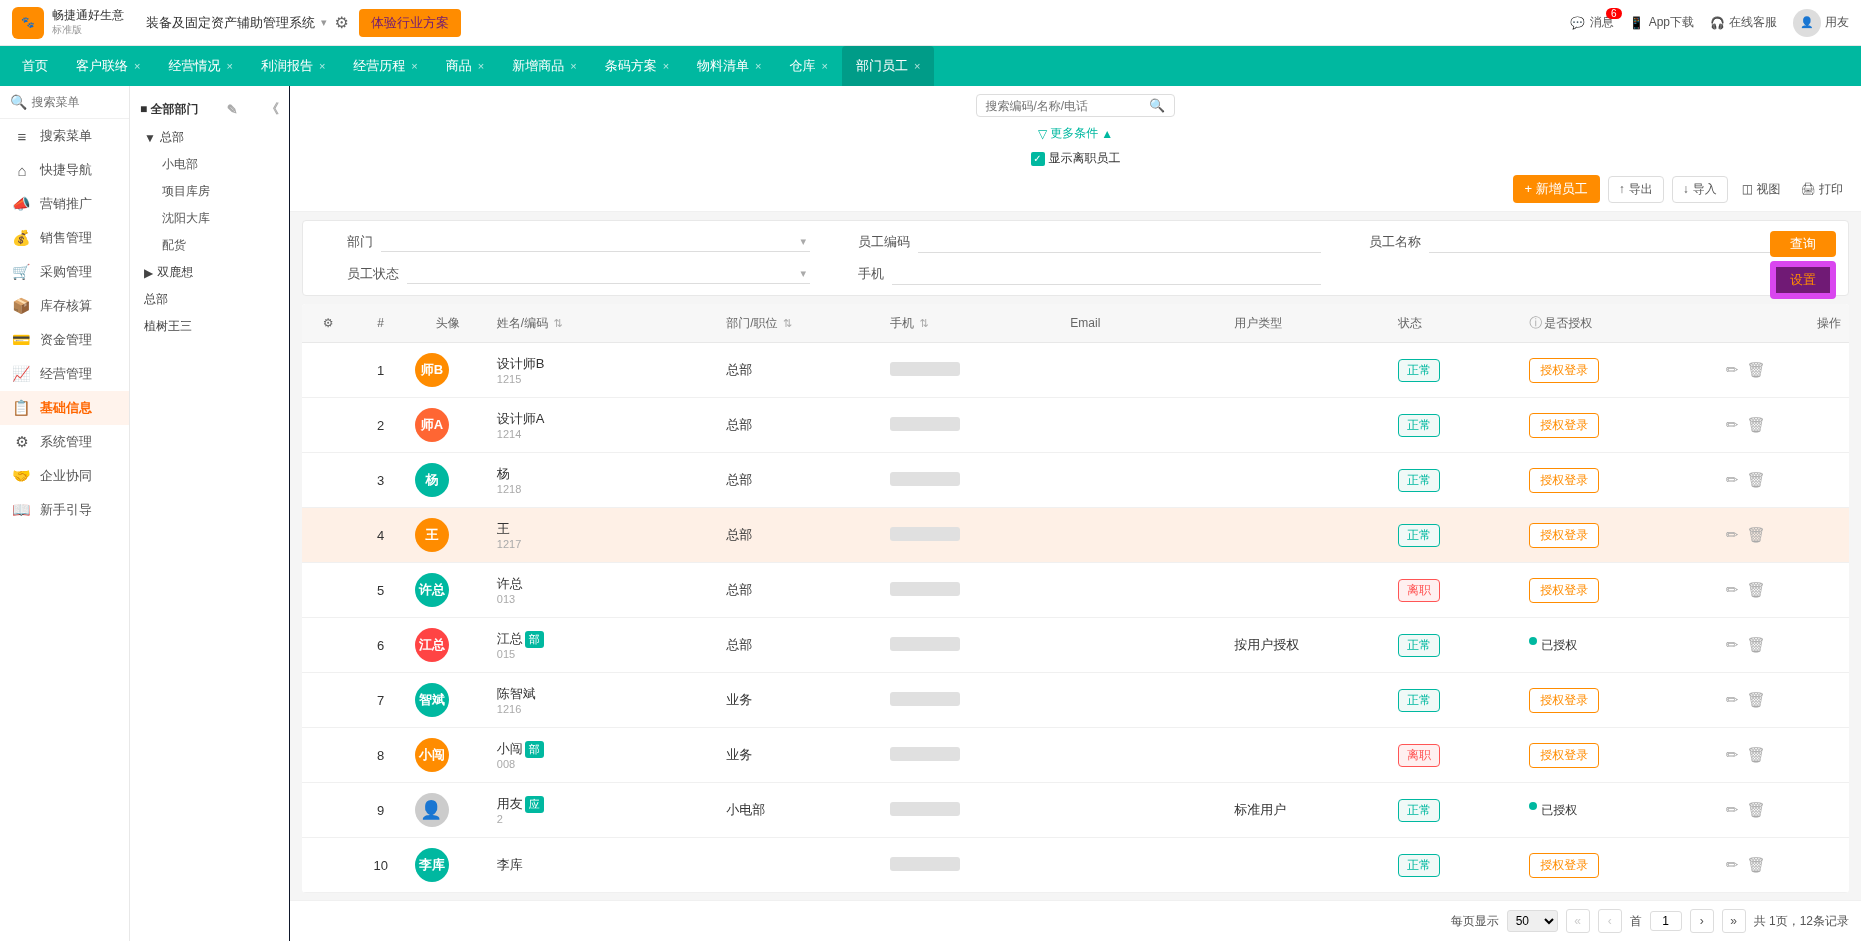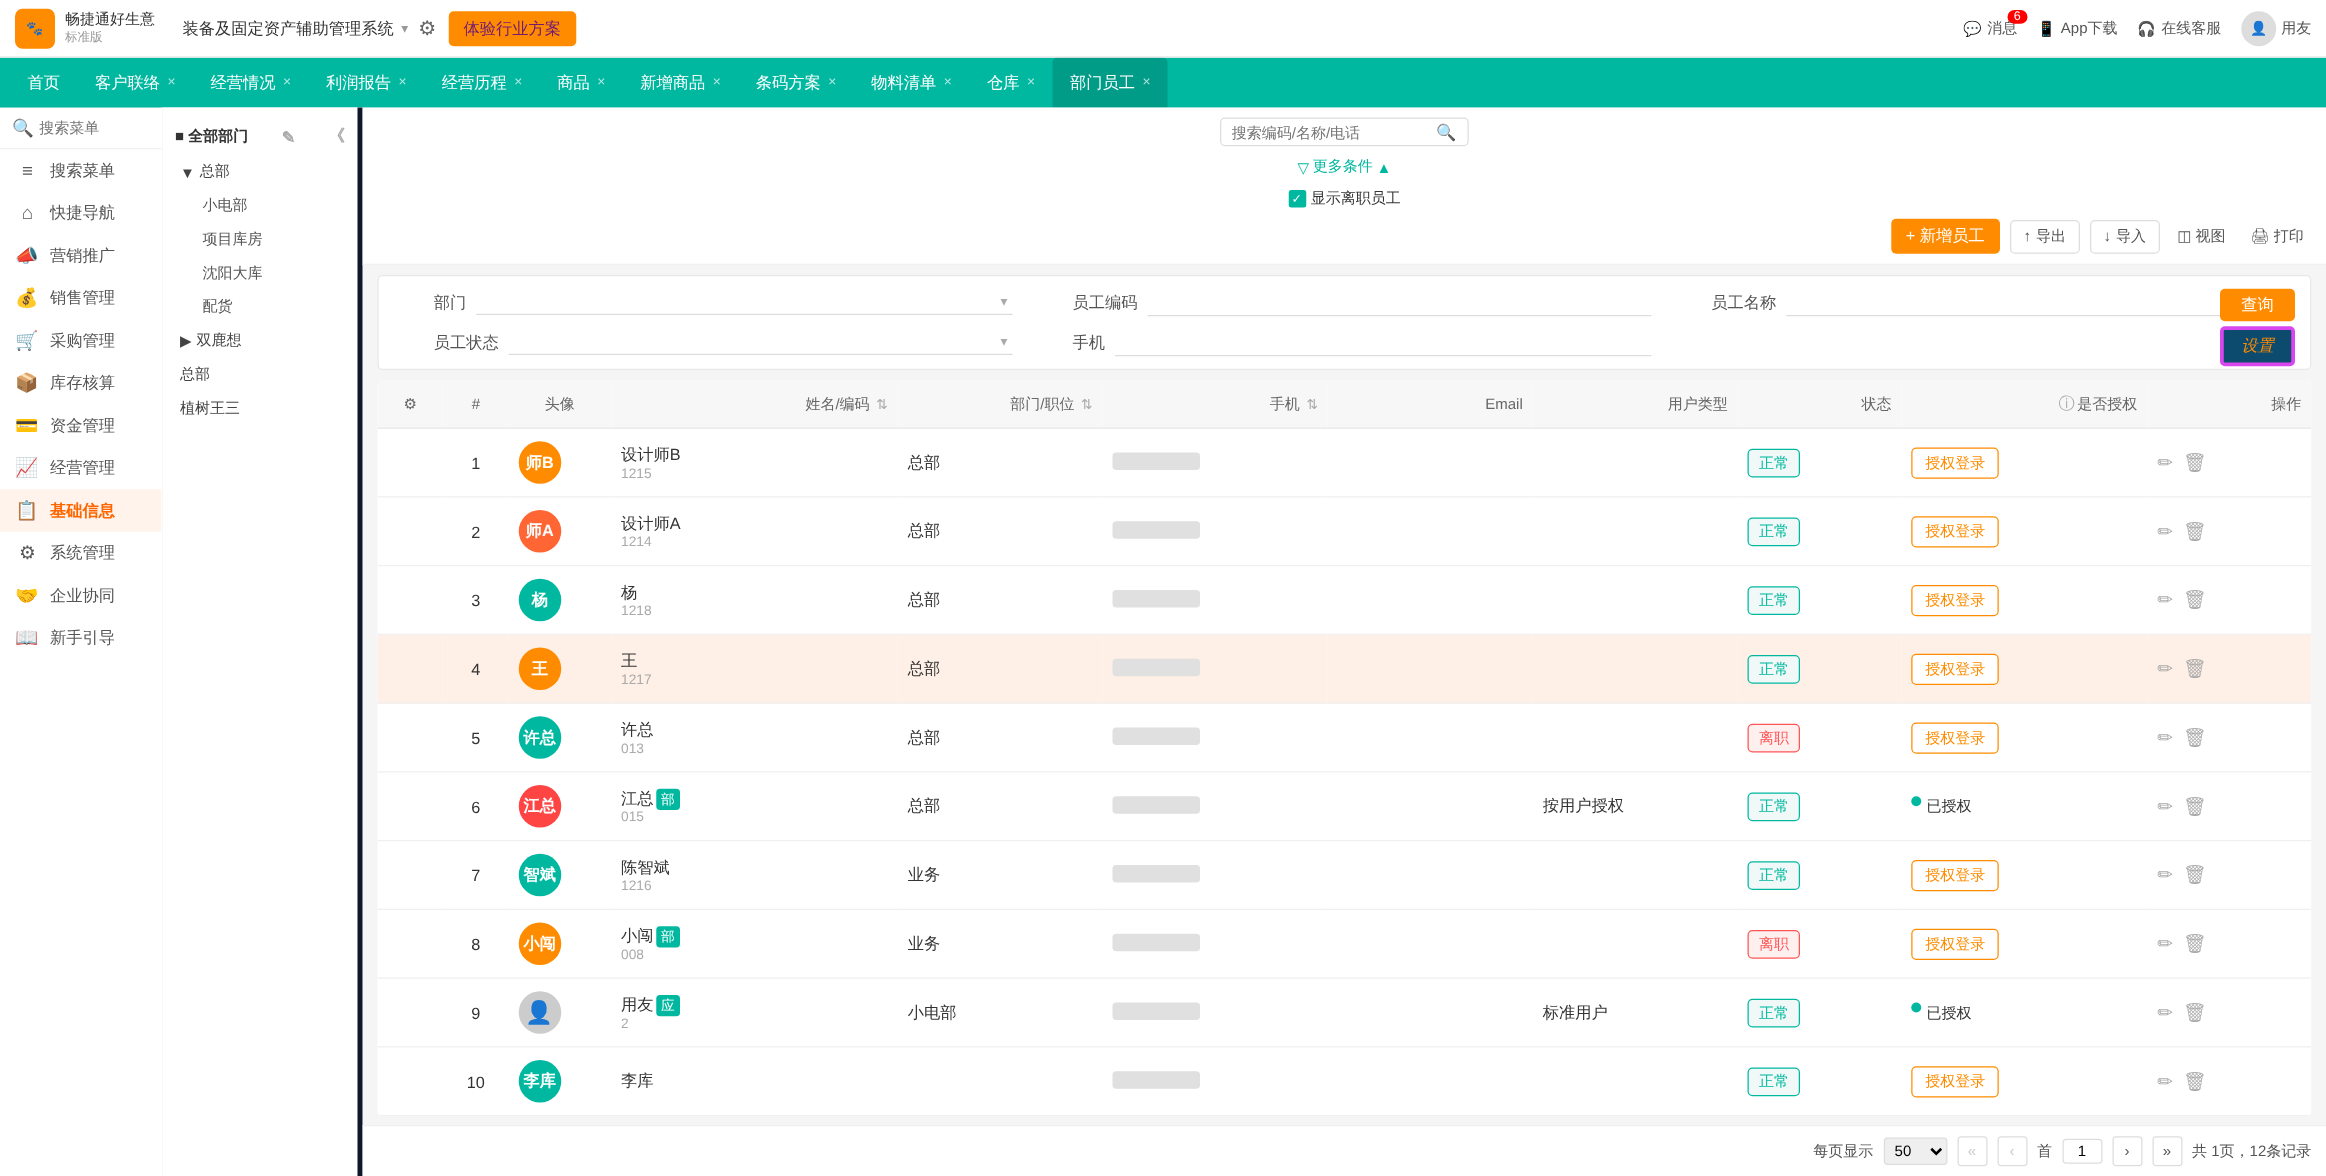--- a/index.html
+++ b/index.html
@@ -113,21 +113,21 @@
       display: flex; align-items: center; gap: 8px;
       padding: 8px 12px; cursor: pointer; font-size: 13px; color: #555;
     }
     .sidebar-nav-item.active { background: #fff3ec; color: #ff6600; font-weight: bold; }
     .sidebar-nav-item .icon { font-size: 15px; width: 20px; text-align: center; }
 
     
     .left-panel {
       width: 160px;
       background: #fff;
-      border-right: 4px solid #0f172a;
+      border-right: 1px solid #0f172a;
       padding: 8px 0;
     }
     .dept-header {
       display: flex; align-items: center; justify-content: space-between;
       padding: 6px 10px; font-size: 12px; color: #333; font-weight: bold;
       cursor: pointer;
     }
     .dept-header .edit-icon { color: #aaa; font-size: 13px; }
     .dept-header .collapse-icon { color: #aaa; font-size: 13px; }
     .dept-item {
@@ -218,38 +218,38 @@
     .filter-select .down-arrow { color: #aaa; font-size: 11px; }
     .filter-action-btns {
       position: absolute; right: 12px; top: 10px;
       display: flex; flex-direction: column; gap: 4px;
     }
     .btn-query {
       background: #ff8c00; color: #fff; border: none;
       border-radius: 4px; padding: 4px 14px; cursor: pointer; font-size: 13px;
     }
     .btn-set {
-      background: #0c4a6e; color: #ff8c00; border: 3px solid #d946ef;
-      border-radius: 4px; padding: 4px 14px; cursor: pointer; font-size: 13px; font-style: italic;
+      background: #701a75; color: #ff8c00; border: 6px solid #d946ef;
+      border-radius: 4px; padding: 4px 14px; cursor: pointer; font-size: 13px;
     }
 
     
     .table-wrapper {
       flex: 1; overflow-y: auto; padding: 0 12px;
     }
     table {
       width: 100%; border-collapse: collapse; background: #fff;
       border-radius: 4px; overflow: hidden;
     }
     thead tr {
       background: #f7f7f7;
     }
     thead th {
       padding: 10px 8px; font-size: 12px; color: #666; font-weight: normal;
-      text-align: right; border-bottom: 1px solid #e8e8e8; white-space: nowrap;
+      text-align: left; border-bottom: 1px solid #e8e8e8; white-space: nowrap;
     }
     tbody tr {
       border-bottom: 1px solid #f0f0f0;
     }
     tbody tr.highlighted { background: #fef0e6; }
     tbody td {
       padding: 10px 8px; font-size: 13px; color: #333;
     }
     .avatar-badge {
       width: 34px; height: 34px; border-radius: 50%;

